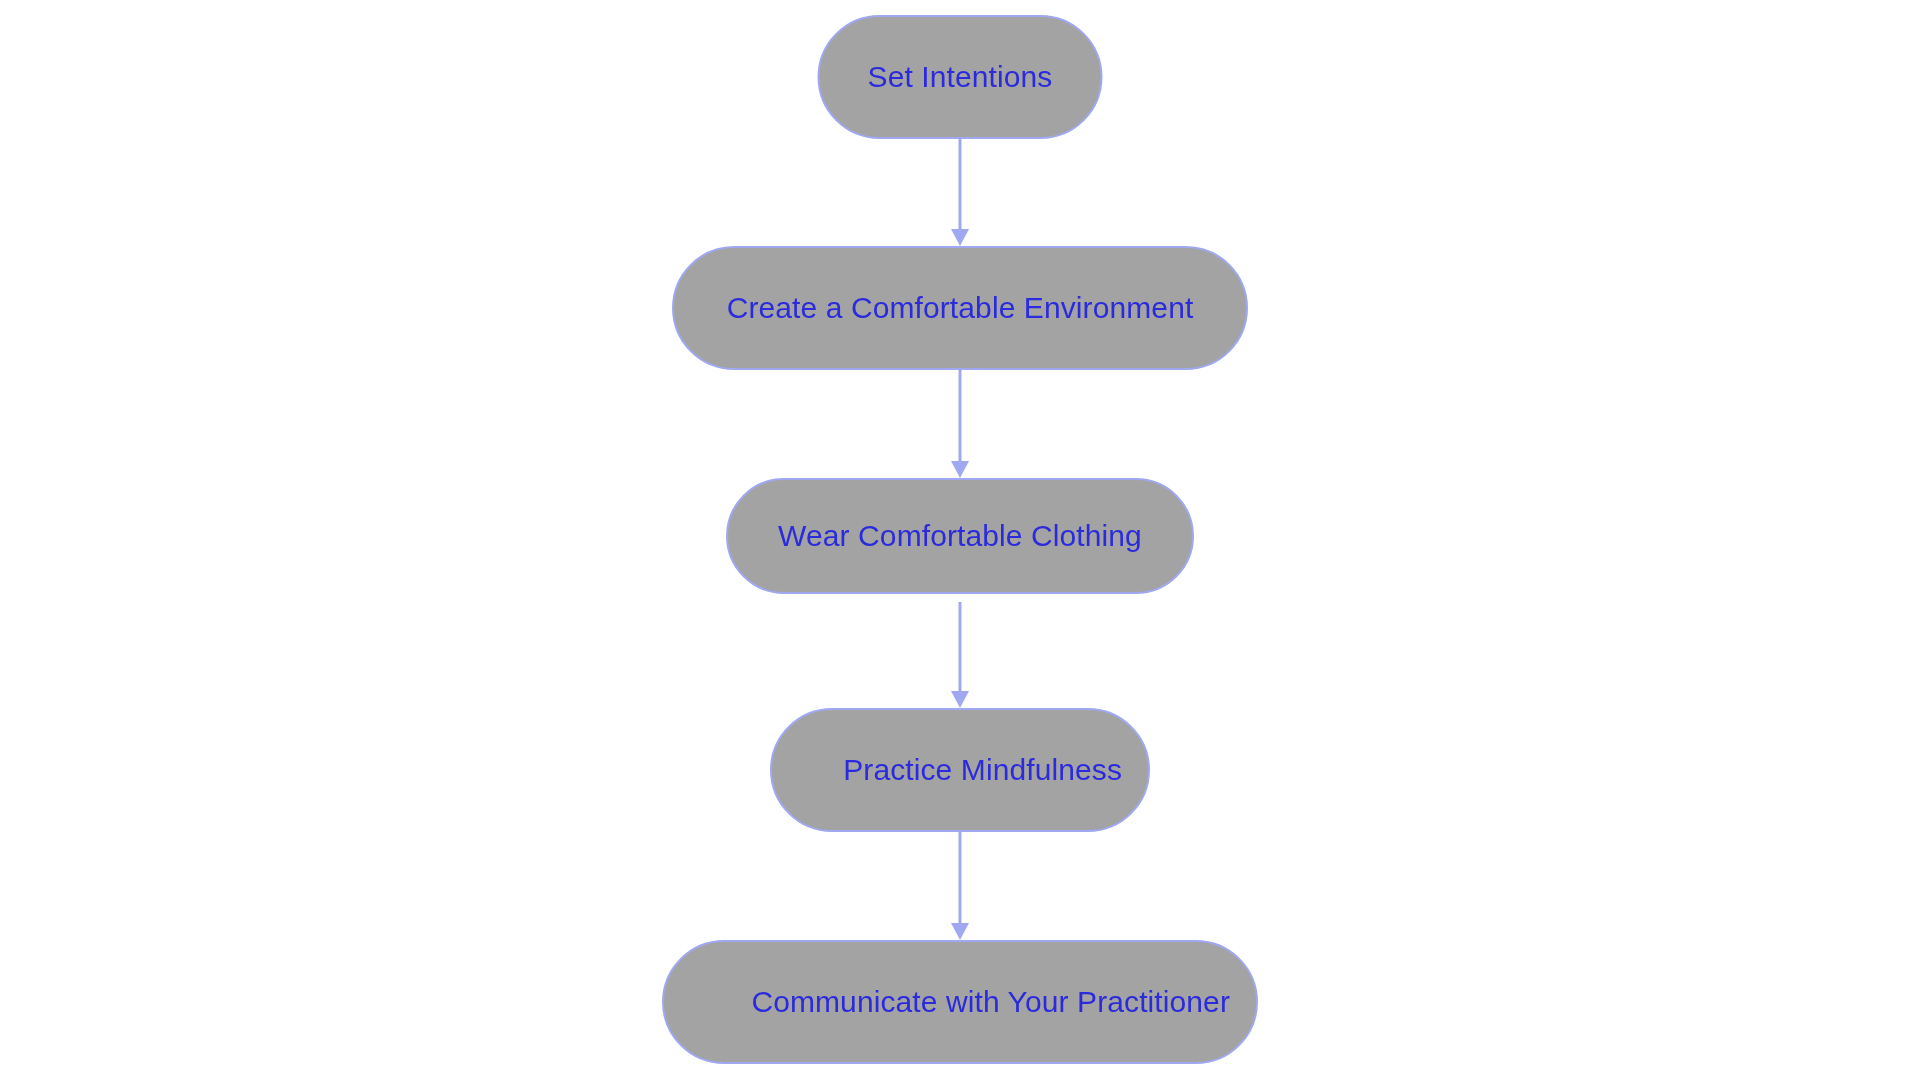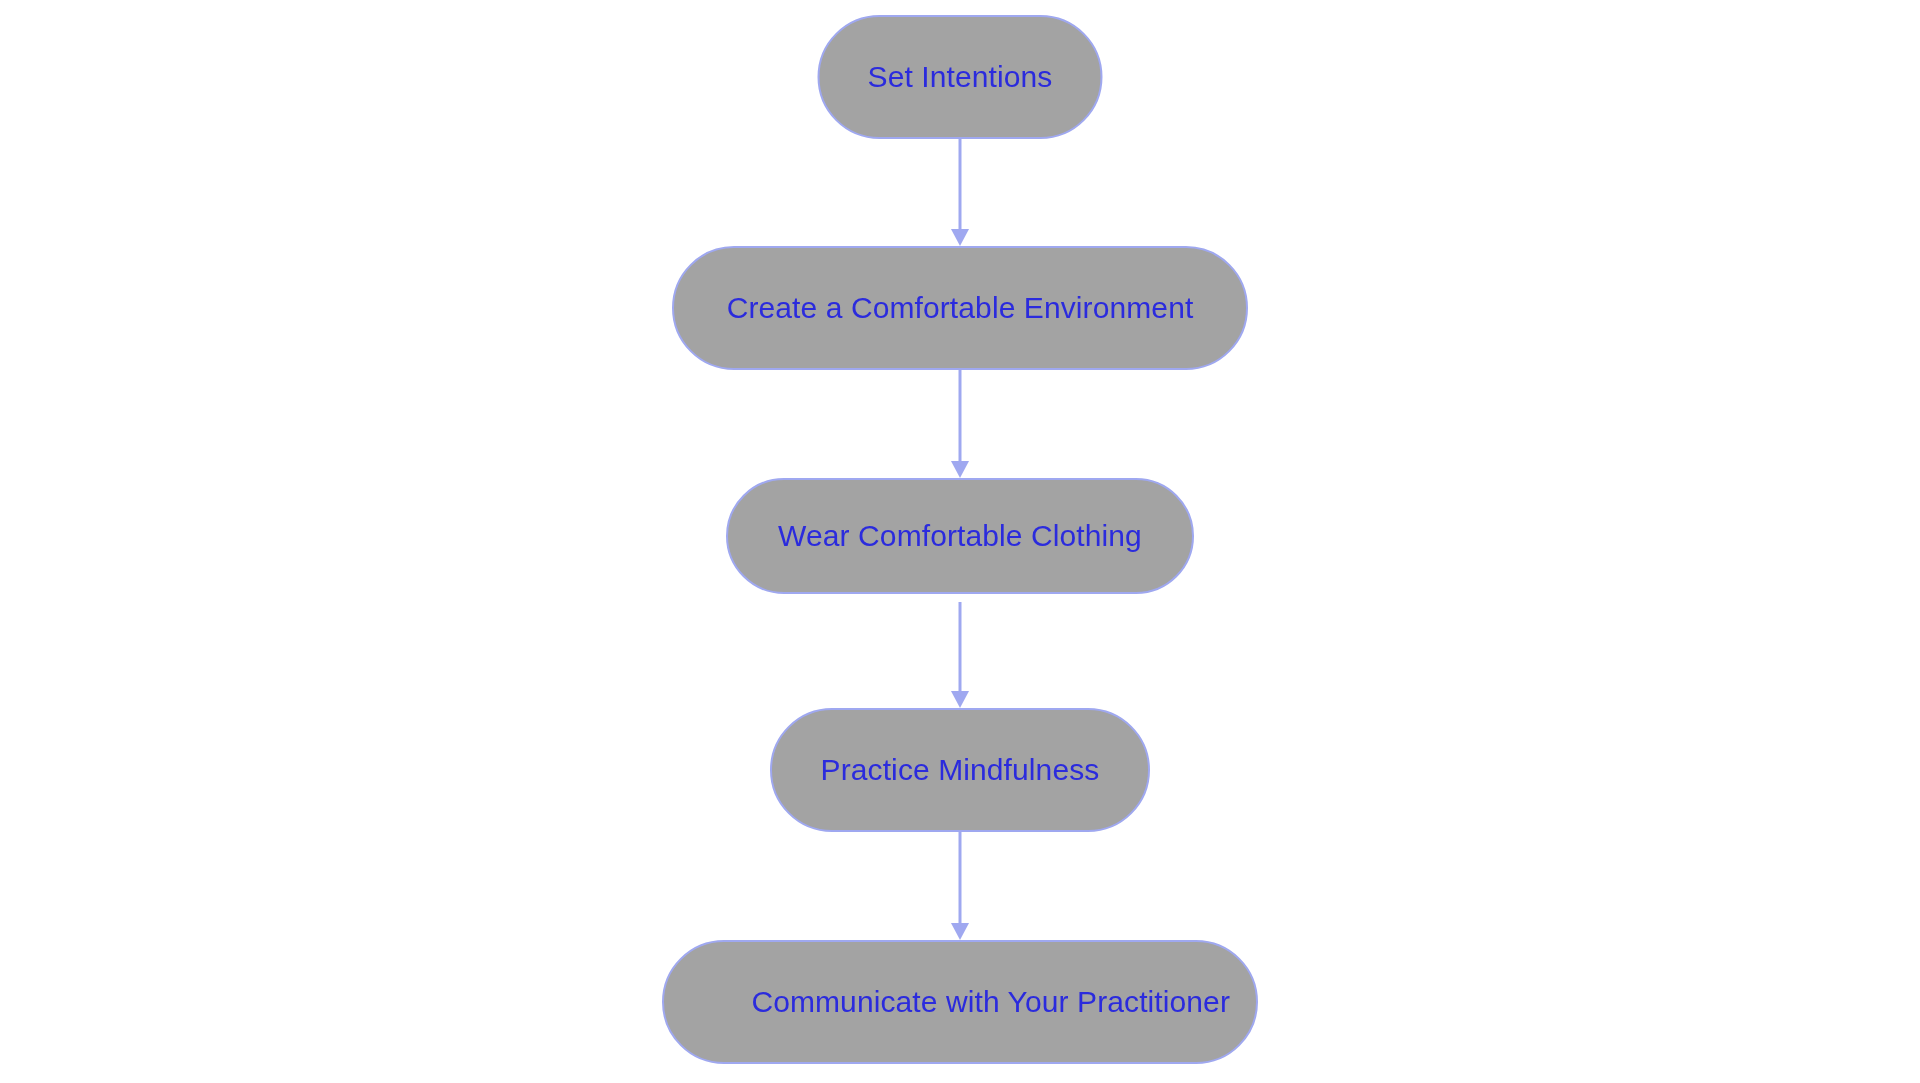--- a/index.html
+++ b/index.html
@@ -92,21 +92,21 @@
   </div>
 
   <div class="flow-node" style="left:960px; top:246px; width:576px; height:124px;">
     <span class="flow-node-label">Create a Comfortable Environment</span>
   </div>
 
   <div class="flow-node" style="left:960px; top:478px; width:468px; height:116px;">
     <span class="flow-node-label">Wear Comfortable Clothing</span>
   </div>
 
-  <div class="flow-node" style="left:960px; top:708px; width:380px; height:124px;">
+  <div class="flow-node" style="left:960px; top:708px; width:380px; height:124px;justify-content:flex-end;">
     <span class="flow-node-label">Practice Mindfulness</span>
   </div>
 
   <div class="flow-node" style="left:960px; top:940px; width:596px; height:124px;justify-content:flex-end;">
     <span class="flow-node-label">Communicate with Your Practitioner</span>
   </div>
 
 </div>
 
 </body></html>

